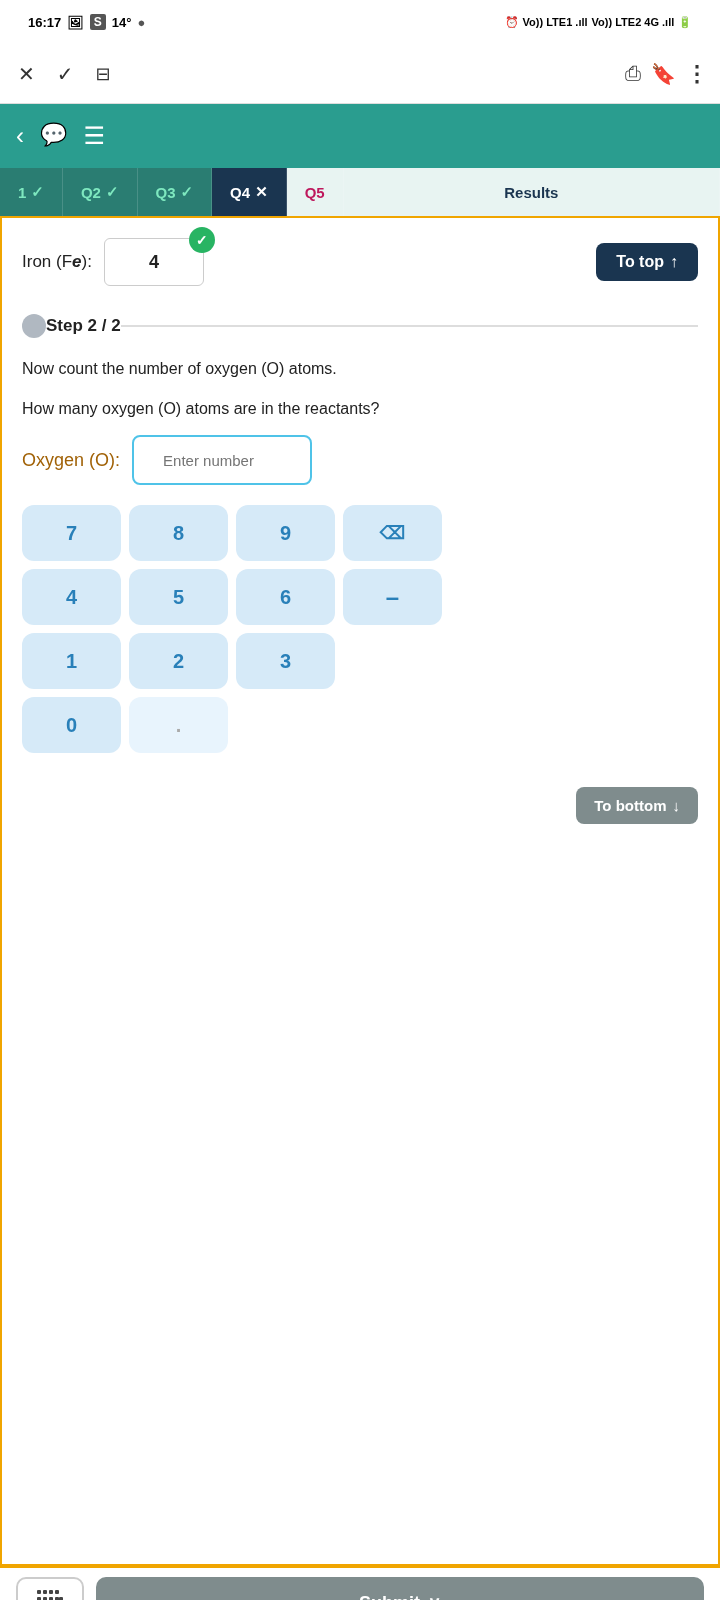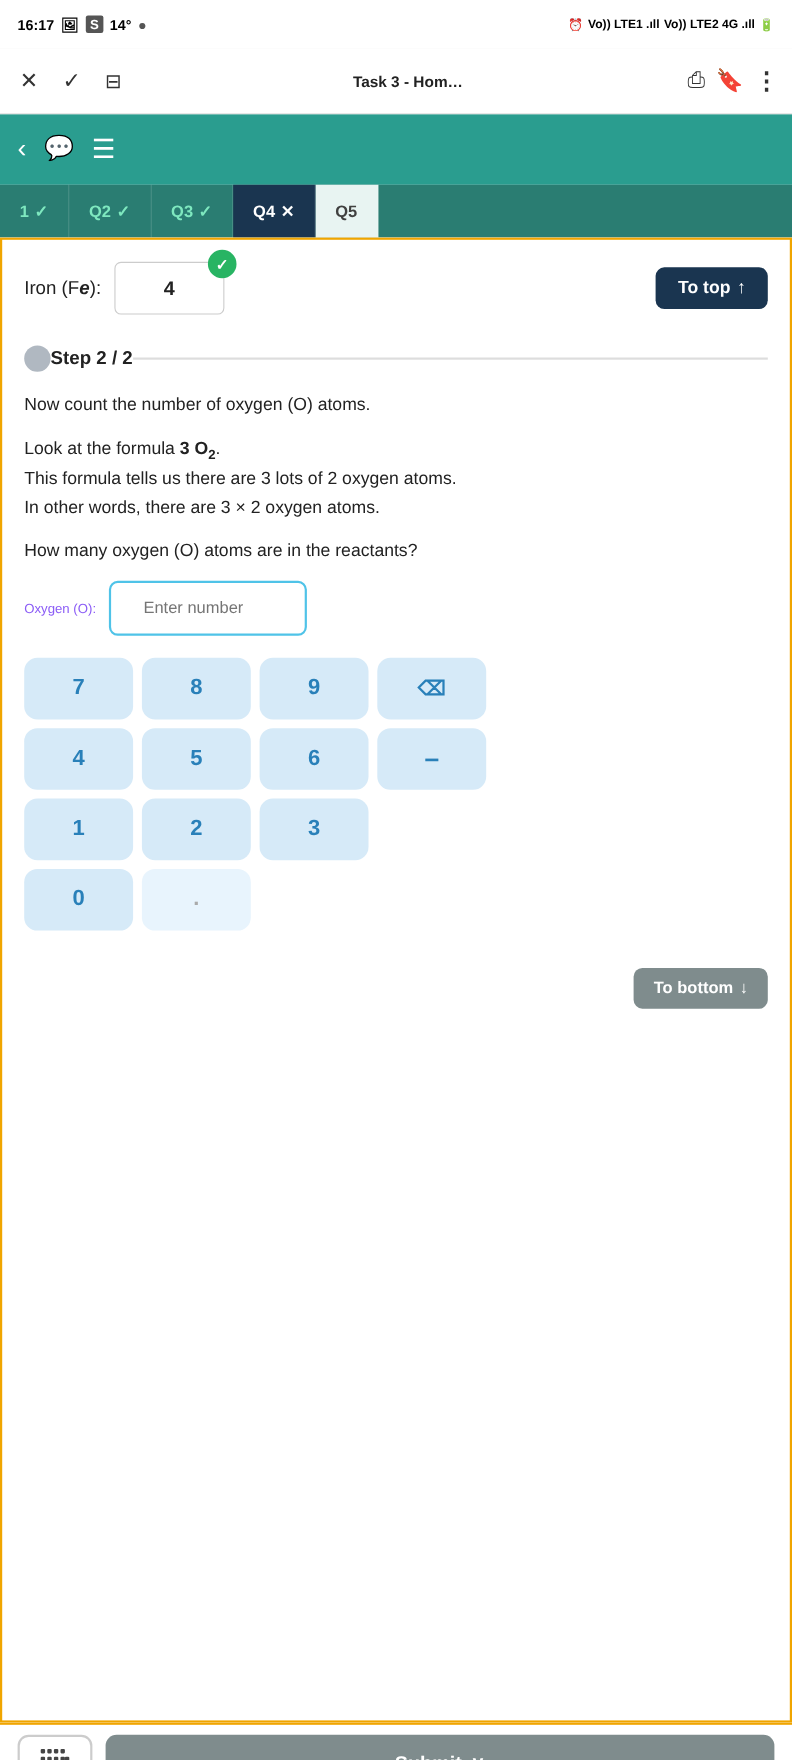--- a/index.html
+++ b/index.html
@@ -12,21 +12,21 @@
       overflow-x: hidden;
     }
 
     
     .status-bar {
       background: #fff;
       height: 44px;
       display: flex;
       align-items: center;
       justify-content: space-between;
-      padding: 0 16px;
+      padding: 0 28px;
       font-size: 13px;
       font-weight: 600;
     }
     .status-left { display: flex; align-items: center; gap: 6px; }
     .status-right { display: flex; align-items: center; gap: 4px; font-size: 11px; }
 
     
     .browser-bar {
       background: #fff;
       height: 60px;
@@ -107,21 +107,21 @@
       gap: 5px;
       border-right: 1px solid rgba(255,255,255,0.15);
     }
     .q-tab.correct { color: #7ee8bf; }
     .q-tab.active {
       background: #1a3550;
       color: #fff;
     }
     .q-tab.light {
       background: #e8f4f2;
-      color: #404040;
+      color: #be185d;
       text-align: right;
     }
     .q-tab.results {
       background: #e8f4f2;
       color: #1a3550;
       font-weight: 700;
       flex: 1;
     }
 
     
@@ -226,21 +226,21 @@
     .content-text .math-bold { font-weight: 700; }
     .content-text sub { font-size: 12px; }
 
     
     .oxygen-row {
       display: flex;
       align-items: center;
       gap: 12px;
       margin-bottom: 20px;
     }
-    .oxygen-label { font-size: 12px; color: #8b5cf6; }
+    .oxygen-label { font-size: 18px; color: #a16207; }
     .oxygen-input {
       width: 180px;
       height: 50px;
       border: 2px solid #4fc3e8;
       border-radius: 8px;
       padding: 0 29px;
       font-size: 15px;
       color: #aaa;
       outline: none;
     }
@@ -348,21 +348,20 @@
     <span>Vo)) LTE2 4G .ıll</span>
     <span>🔋</span>
   </div>
 </div>
 
 <div class="browser-bar">
   <span class="browser-btn">✕</span>
   <span class="browser-btn">✓</span>
   <span class="browser-btn" style="font-size:18px;">⊟</span>
   <div class="browser-title">
-    <div class="title-text">Task 3 - Hom…</div>
   </div>
   <div class="browser-actions">
     <span style="font-size:20px;">⎙</span>
     <span style="font-size:20px;">🔖</span>
     <span style="font-size:22px;font-weight:900;">⋮</span>
   </div>
 </div>
 
 <div class="app-header">
   <span class="back-btn">‹</span>
@@ -384,20 +383,23 @@
   <div class="q-tab correct">
     <span>Q3</span>
     <span style="color:#7ee8bf;">✓</span>
   </div>
   <div class="q-tab active">
     <span>Q4</span>
     <span>✕</span>
   </div>
   <div class="q-tab light">
     <span>Q5</span>
+  </div>
+  <div class="q-tab results">
+    <span>Results</span>
   </div>
 </div>
 
 <div class="main-content">
 
   <div class="iron-row">
     <span class="iron-label">Iron (F<span style="font-style:italic;font-weight:bold;">e</span>):</span>
     <div class="answer-box">
       <span>4</span>
       <div class="check-badge">✓</div>
@@ -412,25 +414,20 @@
     <div class="step-header">
       <div class="step-dot"></div>
       <span class="step-title">Step 2 / 2</span>
       <div class="step-line"></div>
     </div>
 
     <p class="content-text">
       <span>Now count the number of oxygen (O) atoms.</span>
     </p>
 
-    <p class="content-text">
-      Look at the formula <span class="math-bold">3 O<sub>2</sub></span>.<br>
-      <span>This formula tells us there are 3 lots of 2 oxygen atoms.</span><br>
-      <span>In other words, there are 3 × 2 oxygen atoms.</span>
-    </p>
 
     <p class="content-text">
       <span>How many oxygen (O) atoms are in the reactants?</span>
     </p>
 
     <div class="oxygen-row">
       <span class="oxygen-label">Oxygen (O):</span>
       <input class="oxygen-input" type="text" placeholder="Enter number" style="">
     </div>
 

